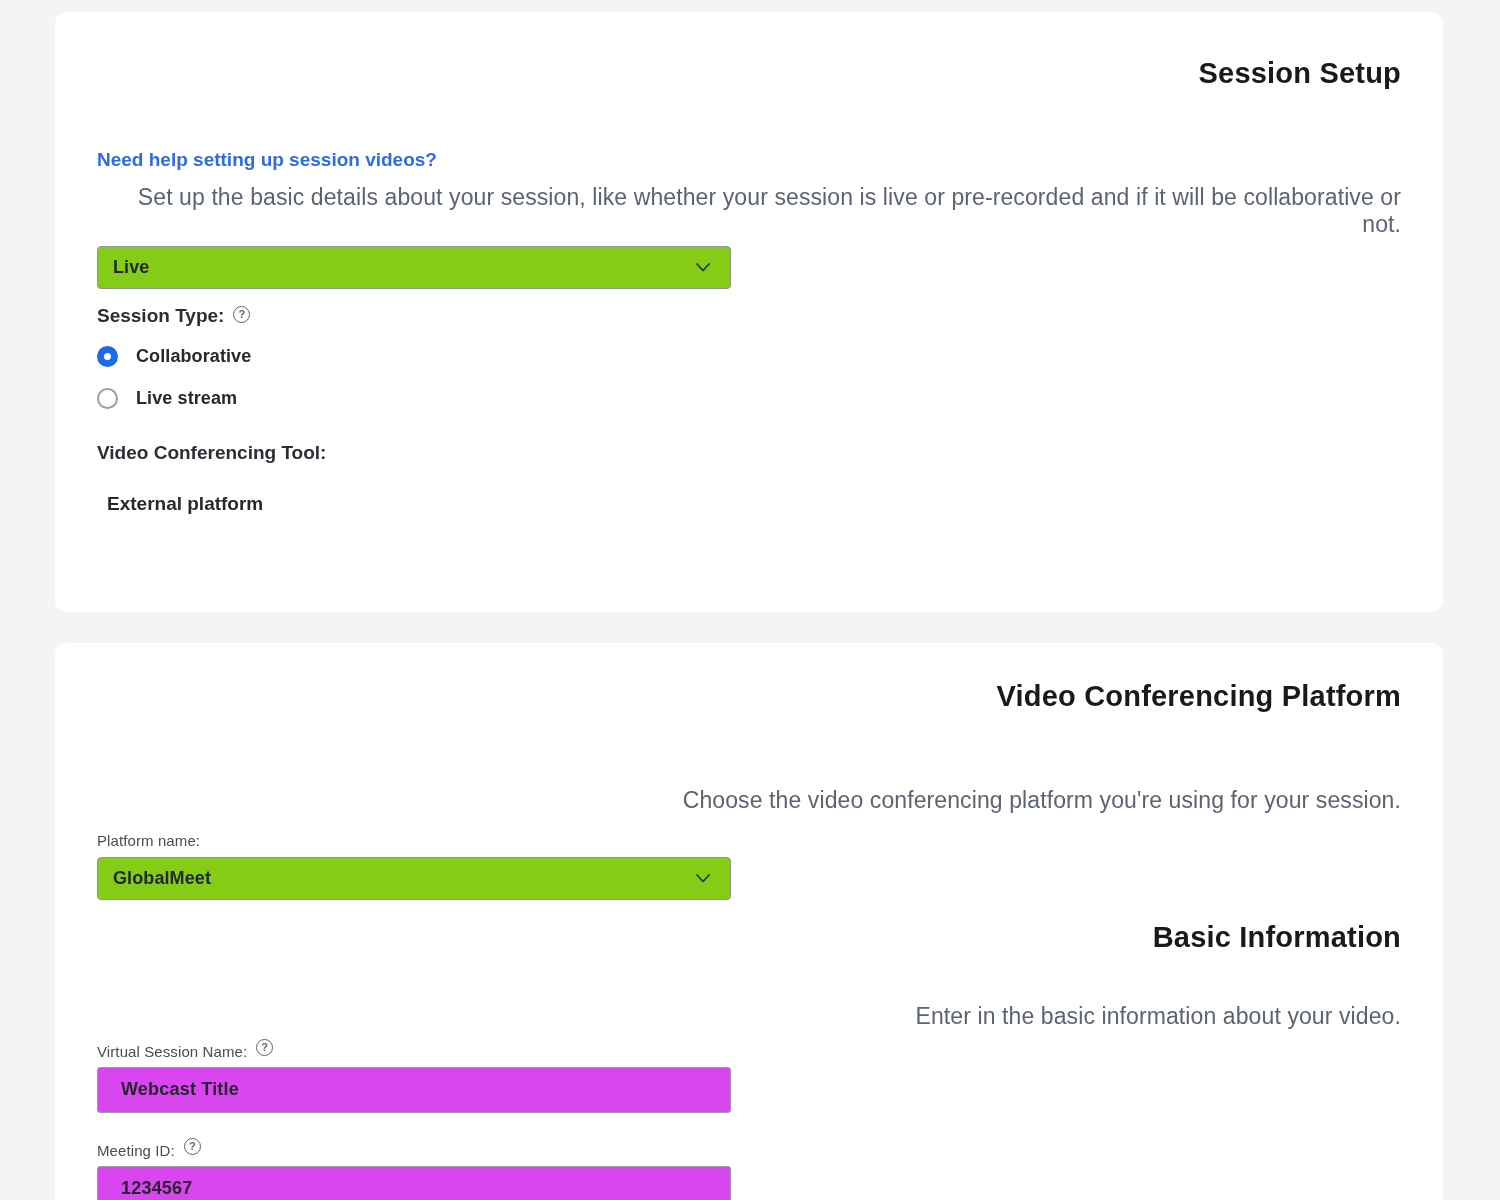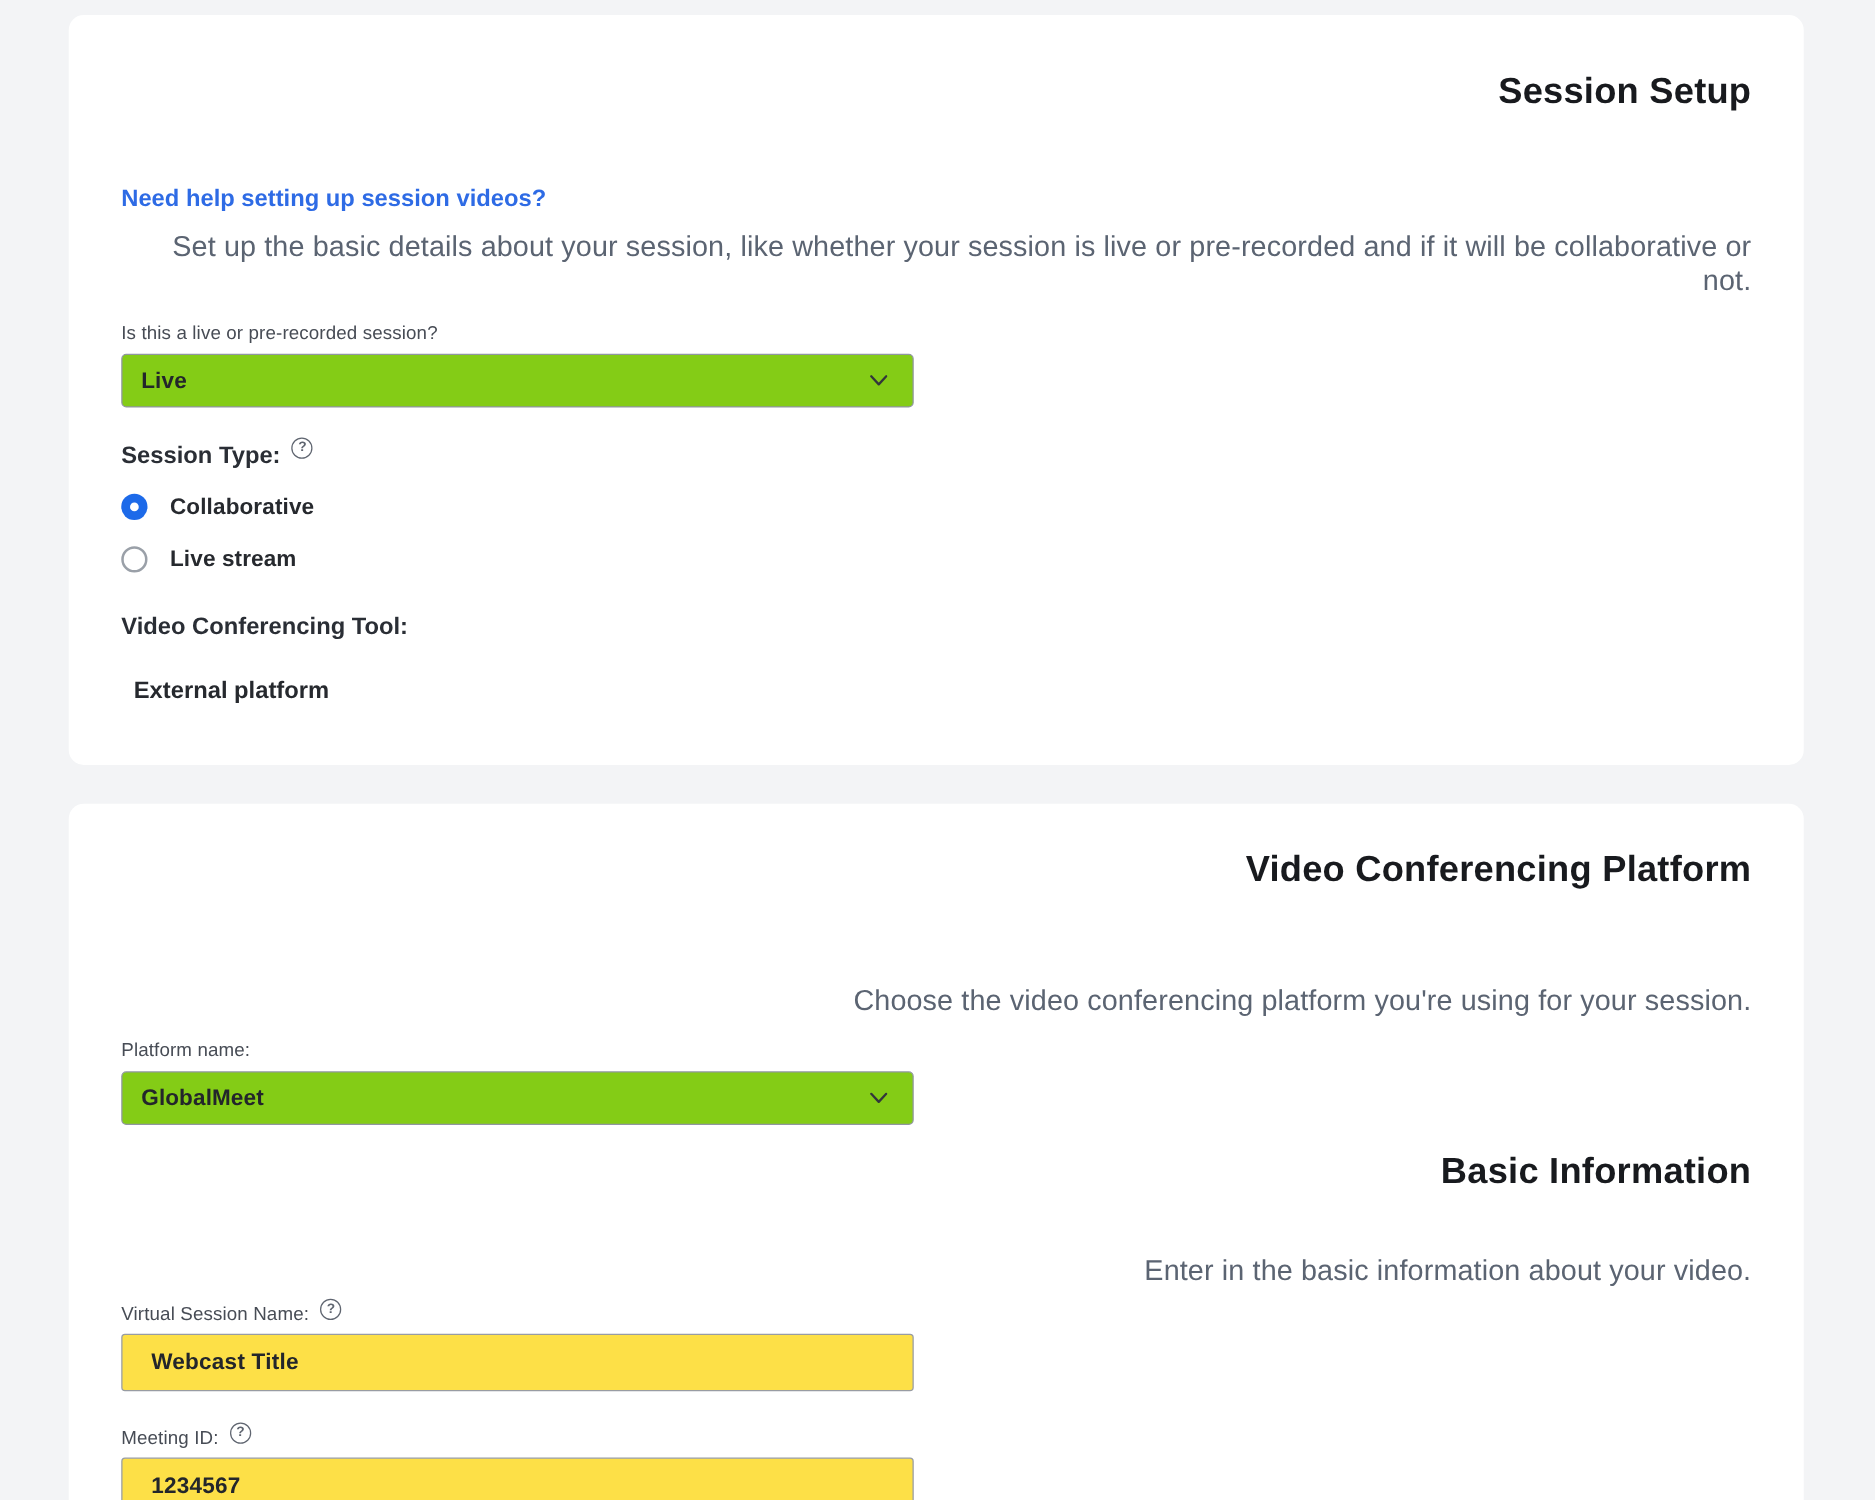--- a/index.html
+++ b/index.html
@@ -71,22 +71,22 @@
     letter-spacing: 0.1px;
   }
   .chevron {
     display: inline-flex;
     align-items: center;
     justify-content: center;
     width: 14px; height: 14px;
   }
   .section-label-row {
     display: flex;
-    align-items: flex-start;
-    margin-top: 28px;
+    align-items: flex-end;
+    margin-top: 16px;
   }
   .section-label {
     font-size: 19px;
     font-weight: 700;
     color: #2a2e35;
   }
   .help-icon {
     display: inline-flex;
     align-items: center;
     justify-content: center;
@@ -166,41 +166,40 @@
     color: #474c55;
     letter-spacing: 0.1px;
   }
   .text-input {
     display: block;
     margin-top: 7px;
     width: 634px;
     height: 46px;
     border: 1.5px solid #989ca3;
     border-radius: 3px;
-    background: #fde047;
+    background: #d946ef;
     padding: 0 20px 0 23px;
     font-family: "Liberation Sans", "DejaVu Sans", sans-serif;
     font-size: 18px;
     font-weight: 700;
     color: #23262b;
     letter-spacing: 0.2px;
     outline: none;
   }
 </style>
 </head>
 <body>
 
 <section class="card card-1">
   <h1 class="card-title">Session Setup</h1>
 
   <a class="help-link">Need help setting up session videos?</a>
 
   <p class="desc">Set up the basic details about your session, like whether your session is live or pre-recorded and if it will be collaborative or not.</p>
 
-  <label class="field-label">Is this a live or pre-recorded session?</label>
 
   <div class="select">
     <span class="select-value">Live</span>
     <span class="chevron">
       <svg width="14" height="9" viewBox="0 0 14 9">
           <polyline points="1,1 7,7.5 13,1" fill="none" stroke="#33363b" stroke-width="1.8" stroke-linecap="round" stroke-linejoin="round"></polyline>
         </svg>
     </span>
   </div>
 

